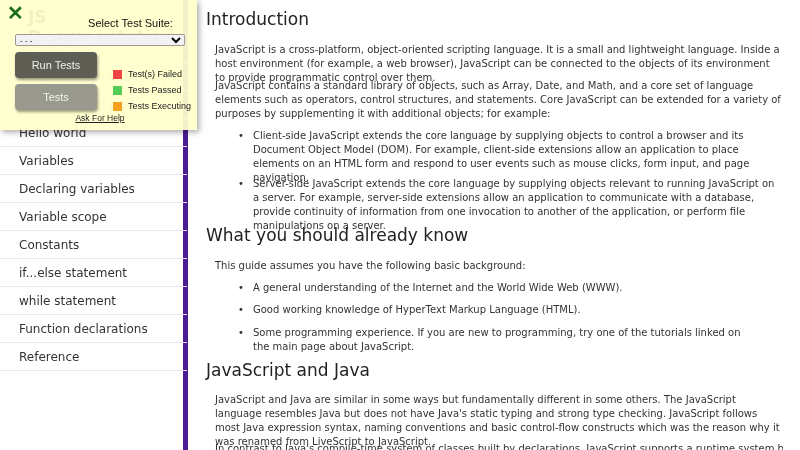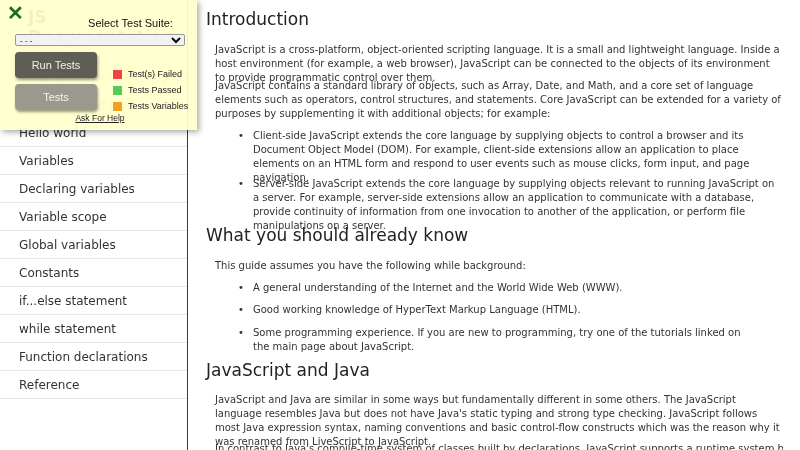--- a/index.html
+++ b/index.html
@@ -2,21 +2,21 @@
 <html><head>
 <meta charset="utf-8">
 <style>
   * { box-sizing: border-box; margin: 0; padding: 0; }
   html, body { width: 800px; height: 450px; overflow: hidden; background: #ffffff; }
   body { font-family: "DejaVu Sans", sans-serif; color: #333; position: relative; }
 
   
   #sidebar {
     position: absolute; left: 0; top: 0; width: 188px; height: 450px;
-    background: #fff; border-right: 1px solid #4c1d95;
+    background: #fff; border-right: 5px solid #4c1d95;
   }
   #sidebar .title {
     position: absolute; left: 28px; top: 7px; font-size: 17px; font-weight: bold; color: #333;
   }
   #sidebar ul { list-style: none; position: absolute; top: 35px; left: 0; width: 187px; }
   #sidebar li {
     height: 28px; line-height: 28px; padding-left: 19px; font-size: 12px;
     color: #333; border-bottom: 1px solid #e8e8e8; white-space: nowrap; overflow: hidden;
   }
   #sidebar li.bg { color: #999; }
@@ -70,41 +70,40 @@
 <nav id="sidebar">
   <div class="title">JS Documentation</div>
   <ul>
     <li class="bg">Introduction</li>
     <li class="bg">What you should already know</li>
     <li class="bg">JavaScript and Java</li>
     <li>Hello world</li>
     <li>Variables</li>
     <li>Declaring variables</li>
     <li>Variable scope</li>
-    <li>Global variables</li>
     <li>Constants</li>
     <li>if...else statement</li>
     <li>while statement</li>
     <li>Function declarations</li>
     <li>Reference</li>
   </ul>
 </nav>
 
 <main id="main">
   <h2 style="top:12px">Introduction</h2>
   <p style="top:43px;left:9px;width:565px">JavaScript is a cross-platform, object-oriented scripting language. It is a small and lightweight language. Inside a host environment (for example, a web browser), JavaScript can be connected to the objects of its environment to provide programmatic control over them.</p>
   <p style="top:79px;left:9px;width:568px">JavaScript contains a standard library of objects, such as Array, Date, and Math, and a core set of language elements such as operators, control structures, and statements. Core JavaScript can be extended for a variety of purposes by supplementing it with additional objects; for example:</p>
 
   <span class="bullet" style="top:129px">•</span>
   <p class="li" style="top:129px;left:47px;width:525px">Client-side JavaScript extends the core language by supplying objects to control a browser and its Document Object Model (DOM). For example, client-side extensions allow an application to place elements on an HTML form and respond to user events such as mouse clicks, form input, and page navigation.</p>
   <span class="bullet" style="top:177px">•</span>
   <p class="li" style="top:177px;left:47px;width:525px">Server-side JavaScript extends the core language by supplying objects relevant to running JavaScript on a server. For example, server-side extensions allow an application to communicate with a database, provide continuity of information from one invocation to another of the application, or perform file manipulations on a server.</p>
 
   <h2 style="top:228px">What you should already know</h2>
-  <p style="top:259px;left:9px;width:560px">This guide assumes you have the following while background:</p>
+  <p style="top:259px;left:9px;width:560px">This guide assumes you have the following basic background:</p>
   <span class="bullet" style="top:281px">•</span>
   <p class="li" style="top:281px;left:47px;width:525px">A general understanding of the Internet and the World Wide Web (WWW).</p>
   <span class="bullet" style="top:303px">•</span>
   <p class="li" style="top:303px;left:47px;width:525px">Good working knowledge of HyperText Markup Language (HTML).</p>
   <span class="bullet" style="top:326px">•</span>
   <p class="li" style="top:326px;left:47px;width:490px">Some programming experience. If you are new to programming, try one of the tutorials linked on the main page about JavaScript.</p>
 
   <h2 style="top:363px">JavaScript and Java</h2>
   <p style="top:393px;left:9px;width:568px">JavaScript and Java are similar in some ways but fundamentally different in some others. The JavaScript language resembles Java but does not have Java's static typing and strong type checking. JavaScript follows most Java expression syntax, naming conventions and basic control-flow constructs which was the reason why it was renamed from LiveScript to JavaScript.</p>
   <p style="top:442px;left:9px;width:568px;white-space:nowrap;overflow:hidden">In contrast to Java's compile-time system of classes built by declarations, JavaScript supports a runtime system based on a small number</p>
@@ -119,17 +118,17 @@
   <div class="btn btn-run">Run Tests</div>
   <div class="btn btn-tests">Tests</div>
 
   <div class="legend" style="top:57px">
     <span class="sw" style="background:#ee4444"></span><span>Test(s) Failed</span>
   </div>
   <div class="legend" style="top:73px">
     <span class="sw" style="background:#55cc55"></span><span>Tests Passed</span>
   </div>
   <div class="legend" style="top:89px">
-    <span class="sw" style="background:#f5a020"></span><span>Tests Variables</span>
+    <span class="sw" style="background:#f5a020"></span><span>Tests Executing</span>
   </div>
 
   <div class="help">Ask For Help</div>
 </div>
 
 </body></html>

